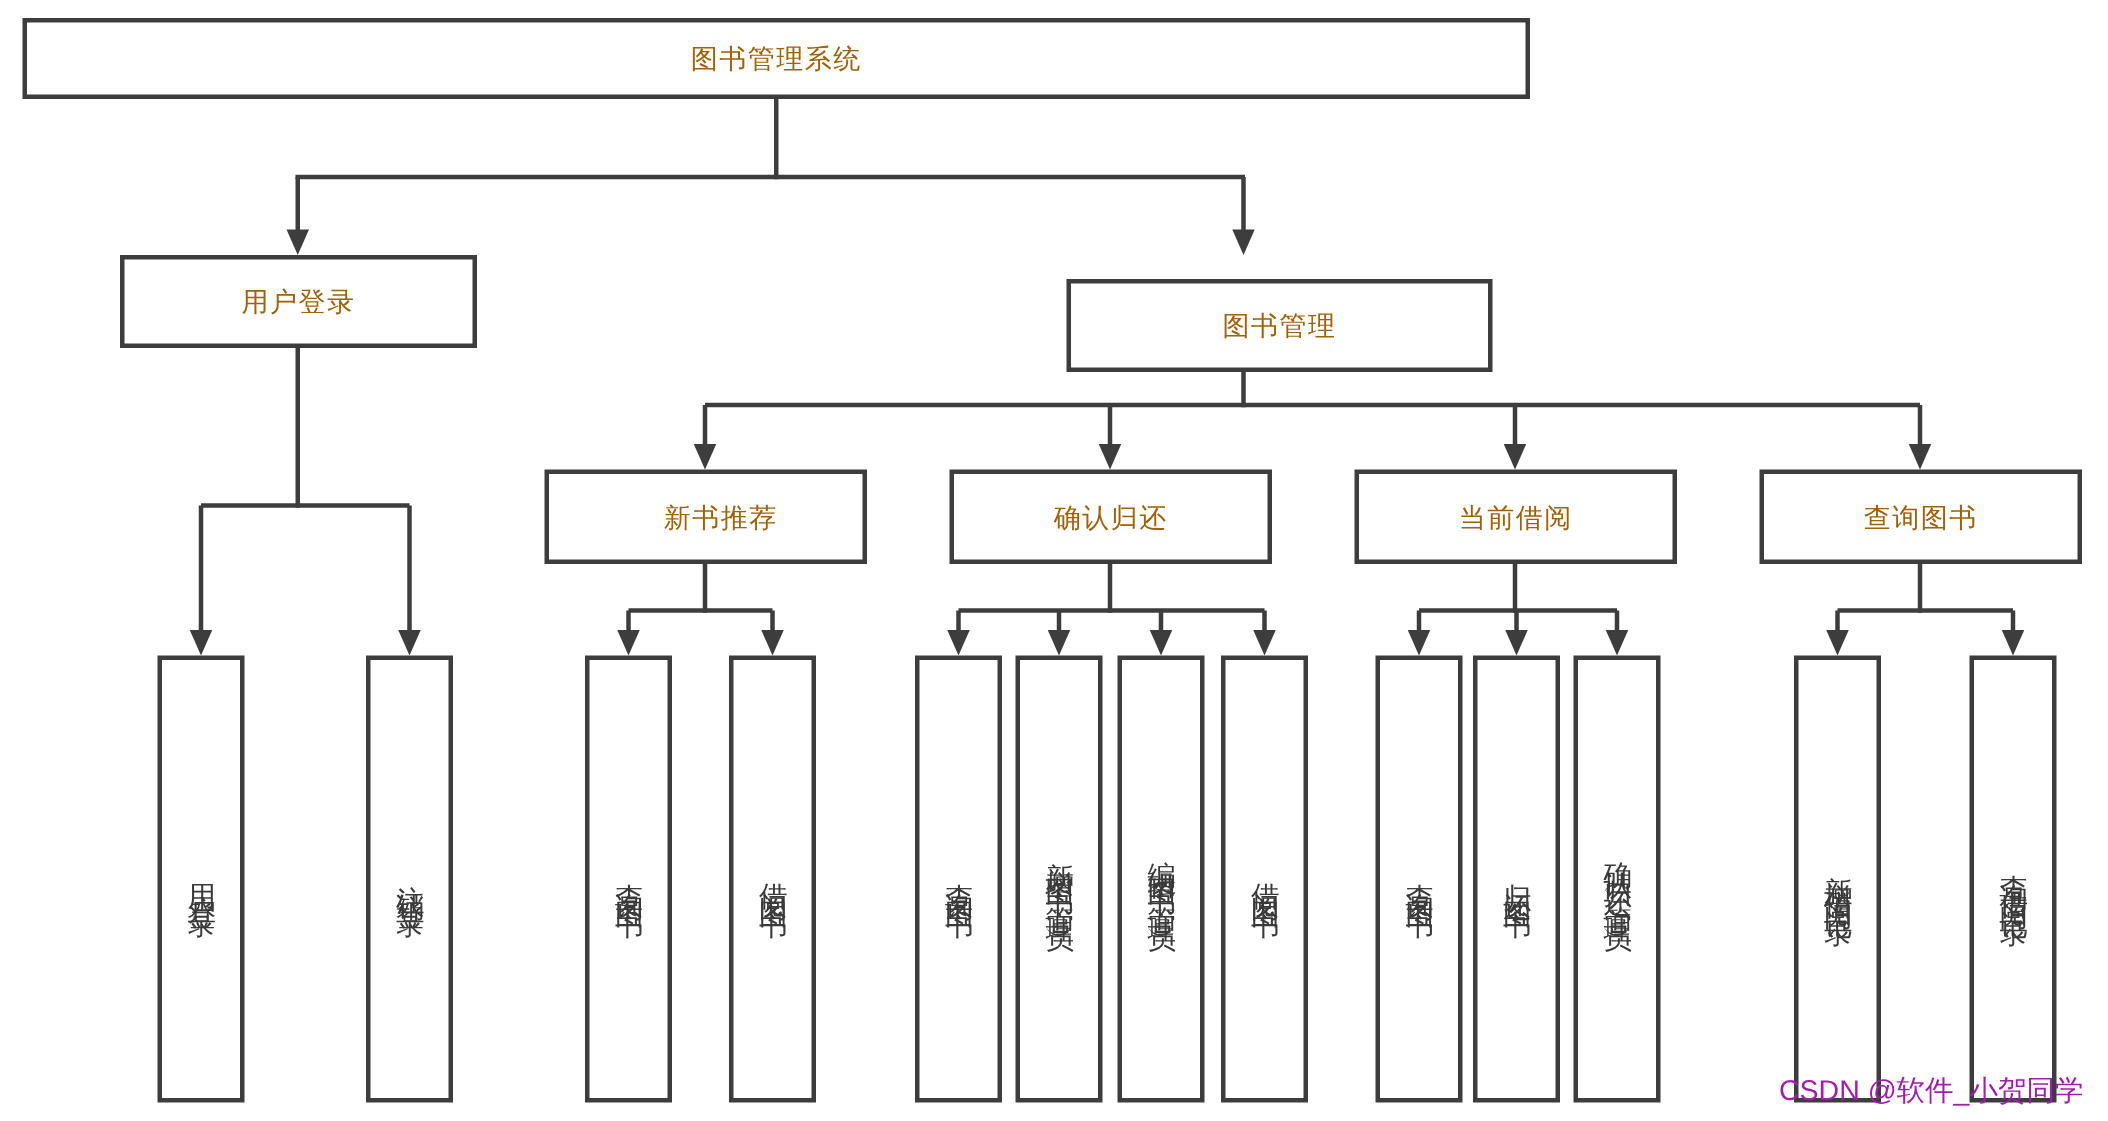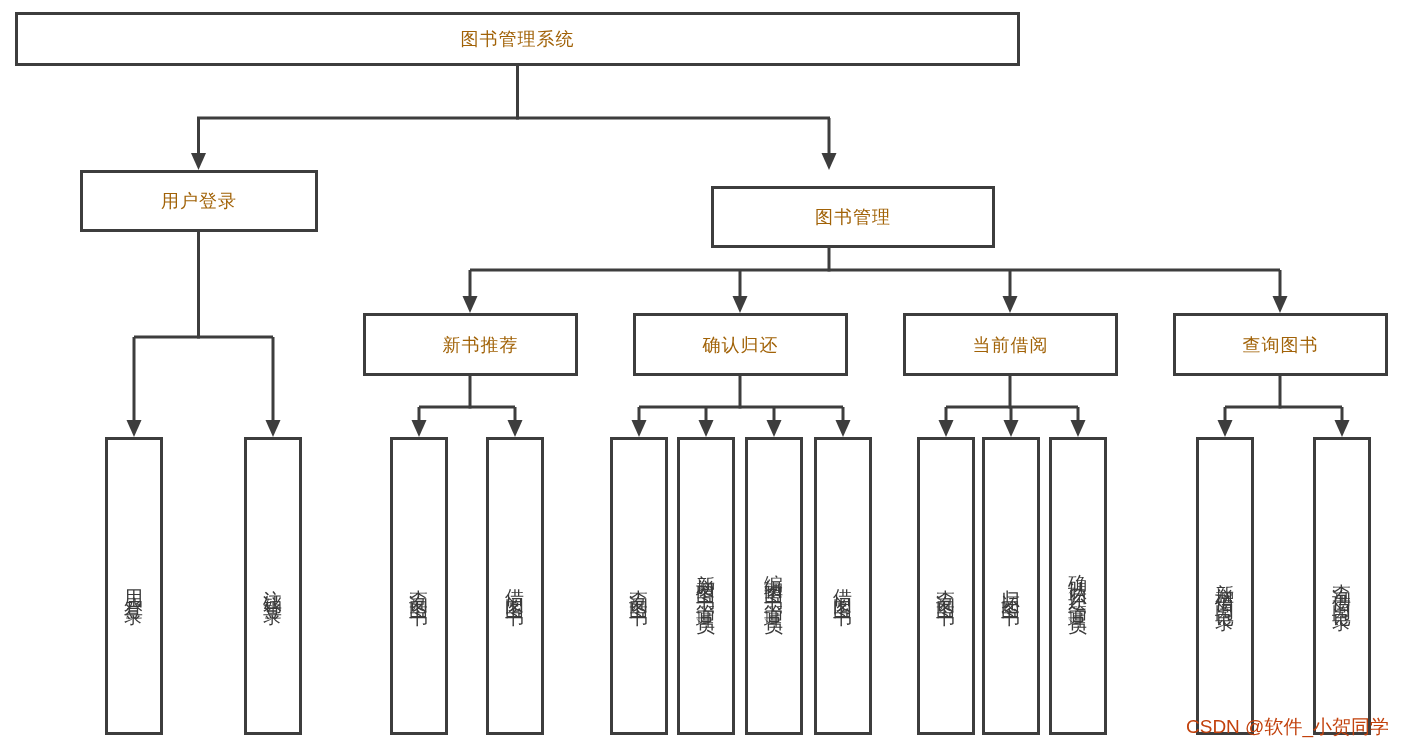--- a/index.html
+++ b/index.html
@@ -51,21 +51,21 @@
     letter-spacing: 6px;
     line-height: 1;
     white-space: nowrap;
   }
   #watermark {
     position: absolute;
     left: 1186px;
     top: 714px;
     width: 219px;
     font-size: 19px;
-    color: #c2410c;
+    color: #a21caf;
     white-space: nowrap;
     z-index: 3;
   }
 </style>
 </head>
 <body>
 
 <div id="canvas">
 
   <svg id="connector-layer" viewBox="0 0 1405 747" xmlns="http://www.w3.org/2000/svg">

